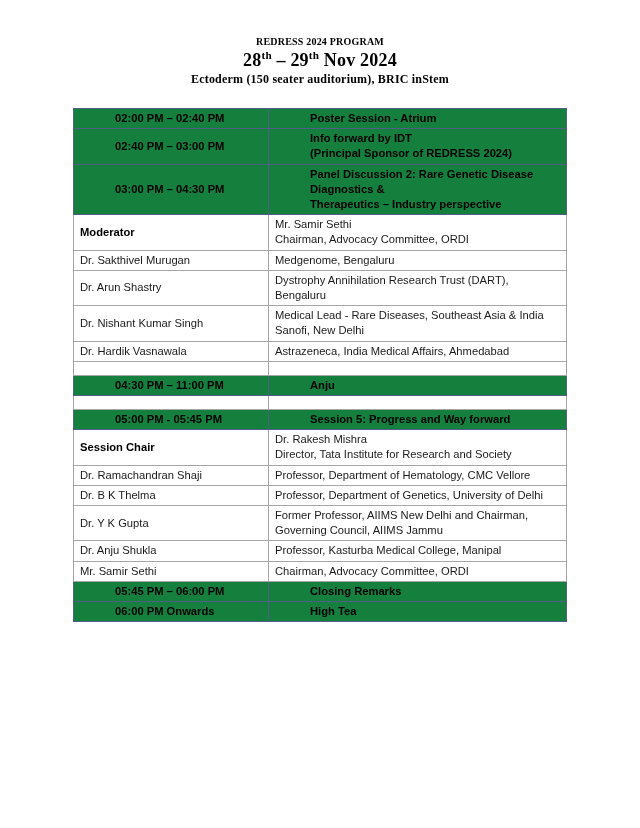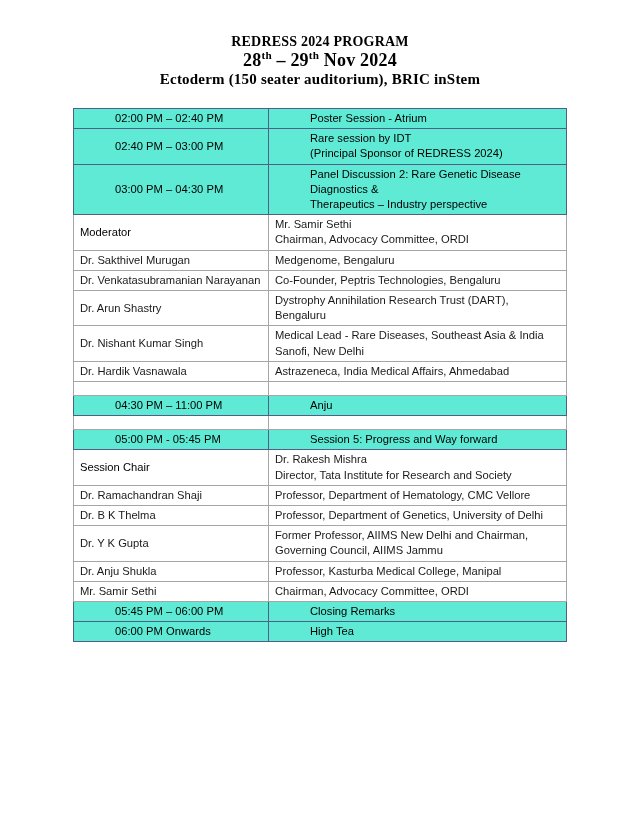--- a/index.html
+++ b/index.html
@@ -27,31 +27,31 @@
     position: absolute;
     top: 32px;
     left: 0;
     width: 640px;
     text-align: center;
     font-family: "Liberation Serif", "DejaVu Serif", serif;
     font-weight: bold;
     color: #000000;
   }
   .doc-header .line1 {
-    font-size: 14px;
+    font-size: 10px;
     line-height: 19px;
     letter-spacing: 0.2px;
   }
   .doc-header .line2 {
     font-size: 18px;
     line-height: 19px;
     letter-spacing: 0.2px;
   }
   .doc-header .line3 {
-    font-size: 15px;
+    font-size: 12px;
     line-height: 19px;
     letter-spacing: 0.2px;
   }
   .doc-header sup {
     font-size: 0.62em;
     vertical-align: super;
     line-height: 0;
   }
 
   
@@ -72,40 +72,40 @@
     padding: 2px 5px 2px 6px;
     font-size: 11.2px;
     line-height: 15.2px;
     color: #1a1a1a;
     vertical-align: middle;
     word-wrap: break-word;
   }
 
   
   tr.hl td {
-    background: #5eead4;
-    font-weight: normal;
+    background: #15803d;
+    font-weight: bold;
     border-top: 1px solid #4f5f86;
     border-bottom: 1px solid #4f5f86;
     border-left: 1px solid #4f5f86;
     border-right: 1px solid #4f5f86;
     color: #000000;
     padding-left: 41px;
   }
   tr.plain td {
     background: #ffffff;
   }
   tr.spacer td {
     background: #ffffff;
     height: 13px;
     padding: 0;
     border: 1px solid #a6a6a6;
   }
   td.role {
-    font-weight: normal;
+    font-weight: bold;
     color: #000000;
   }
   td.muted {
     color: #878787;
     font-weight: normal;
   }
   .two-line { line-height: 15.6px; }
 </style>
 </head>
 <body>
@@ -124,21 +124,21 @@
       <col class="c-desc">
     </colgroup>
     <tbody>
         <tr class="hl">
           <td>02:00 PM – 02:40 PM</td>
           <td>Poster Session - Atrium</td>
         </tr>
         <tr class="hl">
           <td>02:40 PM – 03:00 PM</td>
           <td class="two-line">
-            <div>Rare session by IDT</div>
+            <div>Info forward by IDT</div>
             <div>(Principal Sponsor of REDRESS 2024)</div>
           </td>
         </tr>
         <tr class="hl">
           <td>03:00 PM – 04:30 PM</td>
           <td class="two-line">
             <div>Panel Discussion 2:  Rare Genetic Disease Diagnostics &amp;</div>
             <div>Therapeutics – Industry perspective</div>
           </td>
         </tr>
@@ -147,24 +147,20 @@
           <td class="two-line">
             <div>Mr. Samir Sethi</div>
             <div>Chairman, Advocacy Committee, ORDI</div>
           </td>
         </tr>
         <tr class="plain">
           <td>Dr. Sakthivel Murugan</td>
           <td>Medgenome, Bengaluru</td>
         </tr>
         <tr class="plain">
-          <td>Dr. Venkatasubramanian Narayanan</td>
-          <td>Co-Founder, Peptris Technologies, Bengaluru</td>
-        </tr>
-        <tr class="plain">
           <td>Dr. Arun Shastry</td>
           <td class="two-line">
             <div>Dystrophy Annihilation Research Trust (DART),</div>
             <div>Bengaluru</div>
           </td>
         </tr>
         <tr class="plain">
           <td>Dr. Nishant Kumar Singh</td>
           <td class="two-line">
             <div>Medical Lead - Rare Diseases, Southeast Asia &amp; India</div>

